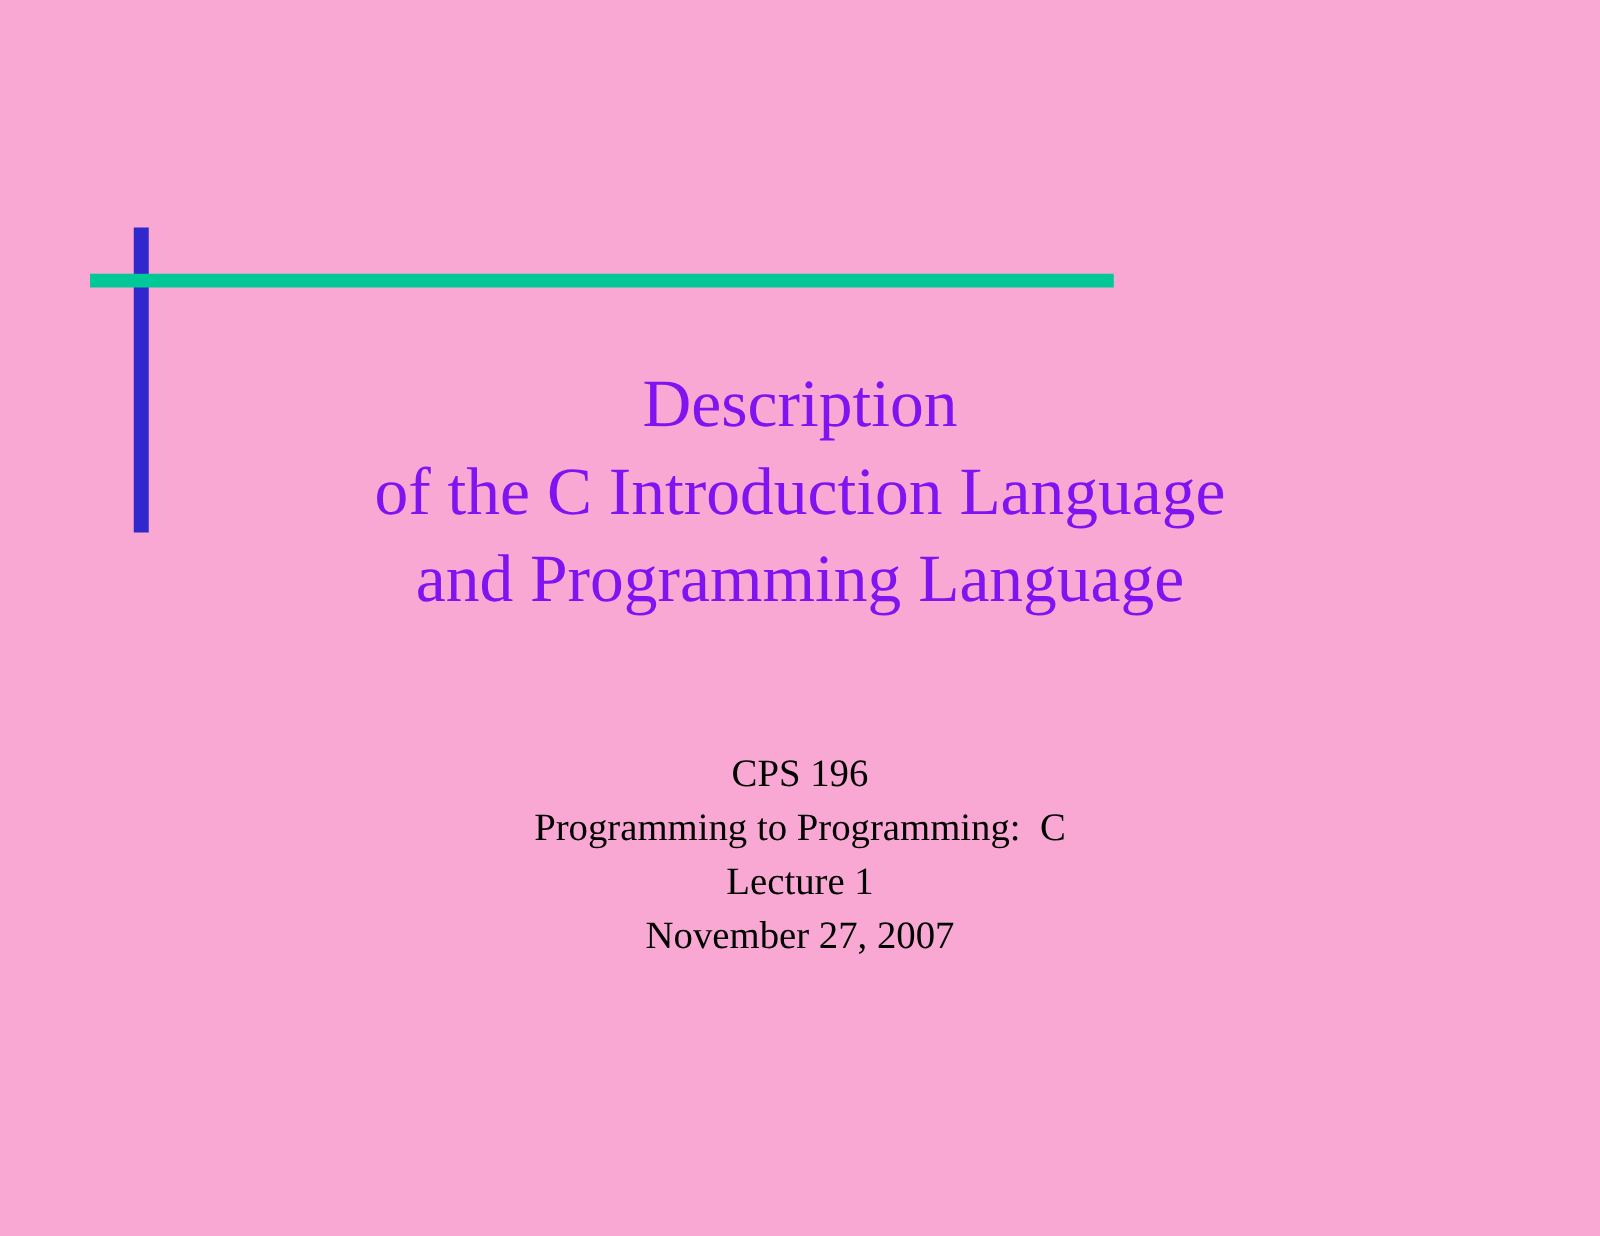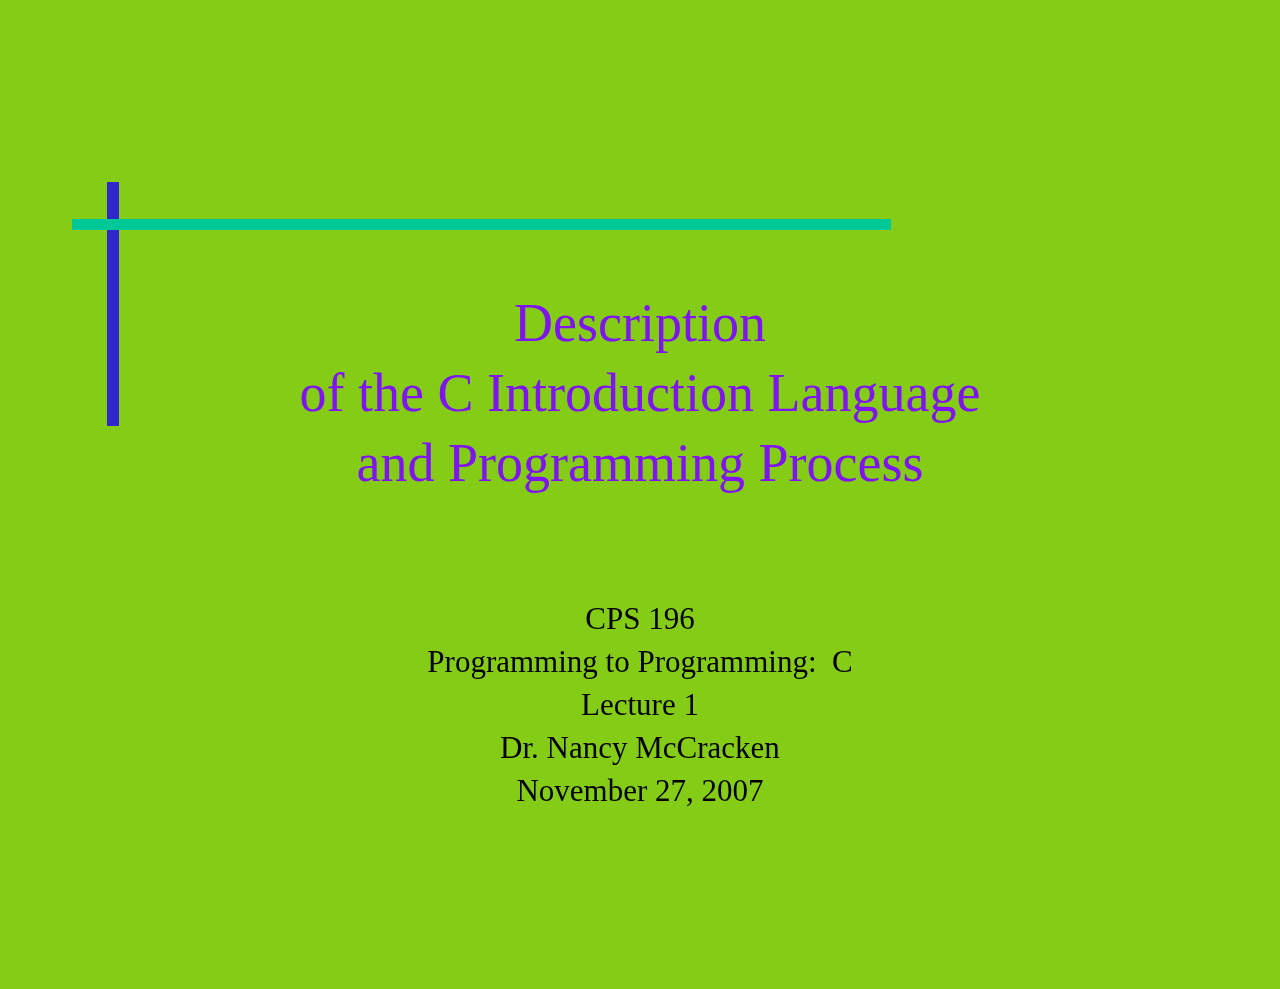--- a/index.html
+++ b/index.html
@@ -71,32 +71,31 @@
     font-weight: normal;
   }
   .subtitle-line {
     display: block;
     white-space: pre;
   }
 </style>
 </head>
 <body>
 
-<div id="slide" style="background: #84cc16; font-family: Liberation Serif, serif;">
+<div id="slide" style="background: #f9a8d4; font-family: Liberation Serif, serif;">
 
   <div class="deco-vertical-bar" style="background: rgb(48, 40, 204);"></div>
   <div class="deco-horizontal-bar" style="background: rgb(0, 200, 150);"></div>
 
   <div class="title-block" style="color: rgb(127, 20, 240);">
     <span class="title-line">Description</span>
     <span class="title-line">of the C Introduction Language</span>
-    <span class="title-line">and Programming Process</span>
+    <span class="title-line">and Programming Language</span>
   </div>
 
   <div class="subtitle-block" style="color: rgb(0, 0, 0);">
     <span class="subtitle-line">CPS 196</span>
     <span class="subtitle-line">Programming to Programming:  C</span>
     <span class="subtitle-line">Lecture 1</span>
-    <span class="subtitle-line">Dr. Nancy McCracken</span>
     <span class="subtitle-line">November 27, 2007</span>
   </div>
 
 </div>
 
 </body></html>

